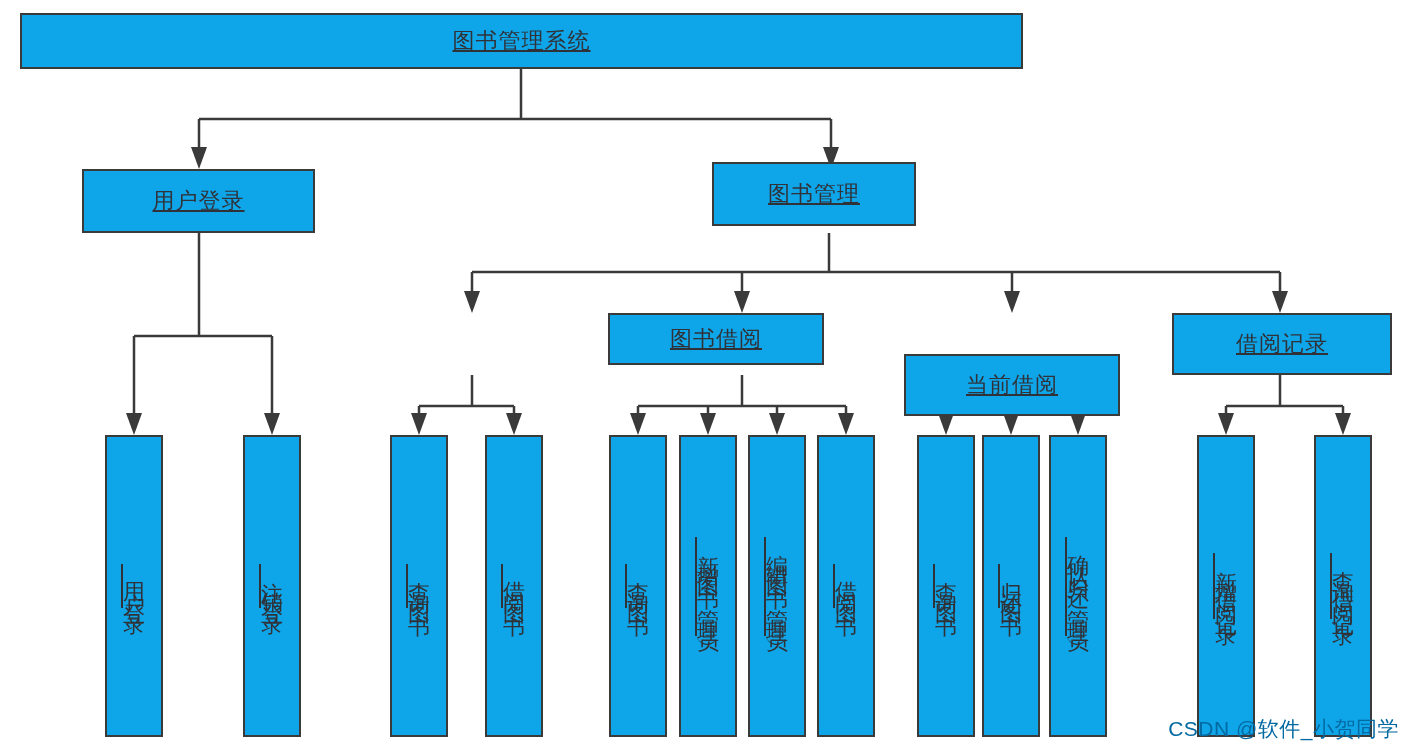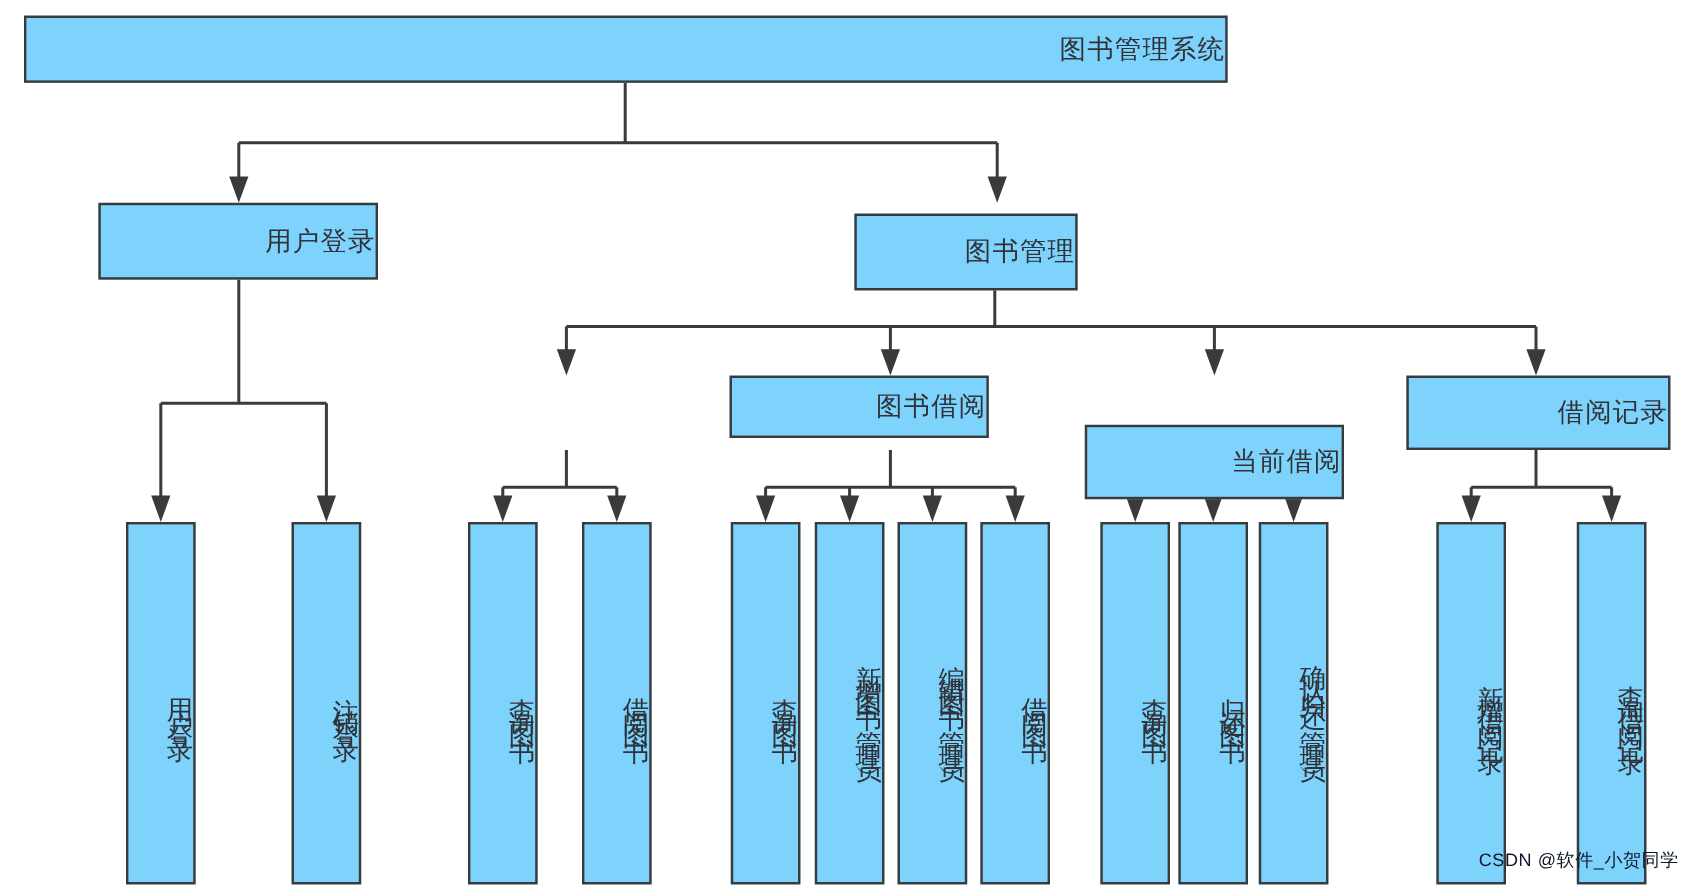--- a/index.html
+++ b/index.html
@@ -26,46 +26,47 @@
     stroke: #3a3a3a;
     stroke-width: 2.5;
     fill: none;
   }
   .connectors polygon {
     fill: #3a3a3a;
     stroke: none;
   }
   .node {
     position: absolute;
-    background: #7dd3fc;
+    background: #0ea5e9;
     border: 2.5px solid #3a3a3a;
     display: flex;
     align-items: center;
-    justify-content: flex-end;
+    justify-content: center;
     color: #303238;
     box-sizing: border-box;
+    text-decoration: underline;
   }
   .h-node span {
     font-size: 22px;
     letter-spacing: 1px;
     white-space: nowrap;
   }
   .v-node span {
     writing-mode: vertical-rl;
     font-size: 22px;
     letter-spacing: 11px;
     line-height: 1;
     white-space: nowrap;
   }
   .watermark {
     position: absolute;
     right: 6px;
-    bottom: 20px;
-    font-size: 15px;
-    color: #0f172a;
+    bottom: 4px;
+    font-size: 21px;
+    color: #0369a1;
     letter-spacing: 0.5px;
     z-index: 5;
     white-space: nowrap;
   }
 </style>
 </head>
 <body>
 
 <div class="canvas">
 
@@ -105,21 +106,21 @@
     <polygon points="1335,413 1351,413 1343,435"></polygon>
   </svg>
 
   <div class="node h-node" style="left:20px; top:13px; width:1003px; height:56px;">
     <span>图书管理系统</span>
   </div>
 
   <div class="node h-node" style="left:82px; top:169px; width:233px; height:64px;">
     <span>用户登录</span>
   </div>
-  <div class="node h-node" style="left:712px; top:178px; width:186px; height:64px;">
+  <div class="node h-node" style="left:712px; top:162px; width:204px; height:64px;">
     <span>图书管理</span>
   </div>
 
   <div class="node h-node" style="left:608px; top:313px; width:216px; height:52px;">
     <span>图书借阅</span>
   </div>
   <div class="node h-node" style="left:904px; top:313px; width:216px; height:62px;margin-top:41px;">
     <span>当前借阅</span>
   </div>
   <div class="node h-node" style="left:1172px; top:313px; width:220px; height:62px;">

